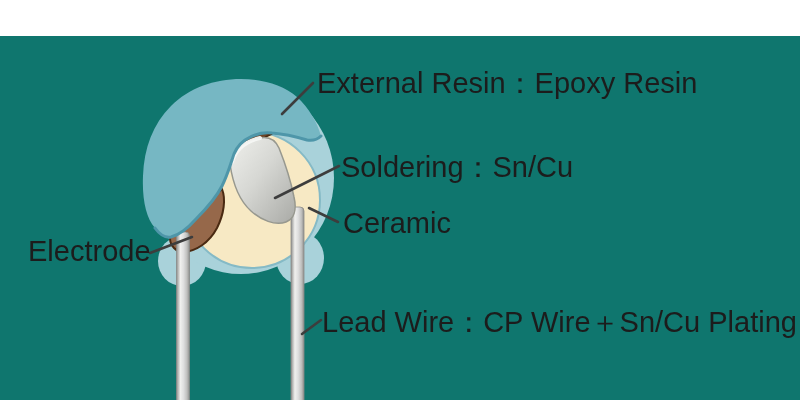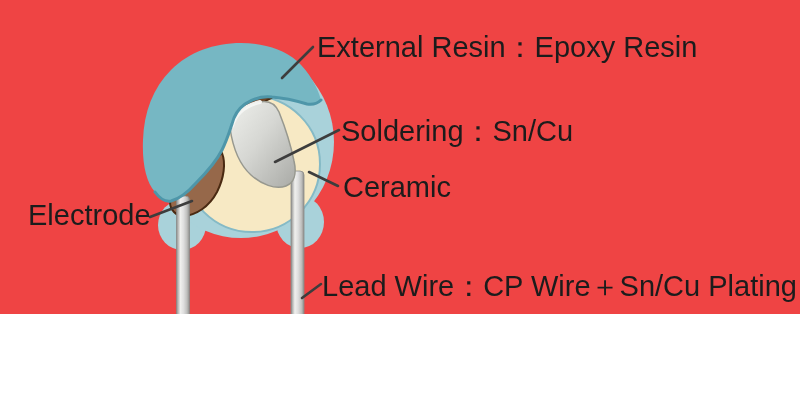--- a/index.html
+++ b/index.html
@@ -3,23 +3,24 @@
 <meta charset="utf-8">
 <style>
   html, body {
     margin: 0;
     padding: 0;
     background: #ffffff;
   }
   .stage {
     position: relative;
     width: 800px;
-    height: 314px;
-    background: #ef4444;
+    height: 364px;
+    background: #0f766e;
     overflow: hidden;
+    margin-top: 36px;
   }
   .lbl {
     font: 29px "Liberation Sans", "DejaVu Sans", sans-serif;
     fill: #1c1c1c;
   }
   .leader {
     fill: none;
     stroke-width: 2.6;
     stroke-linecap: round;
   }

